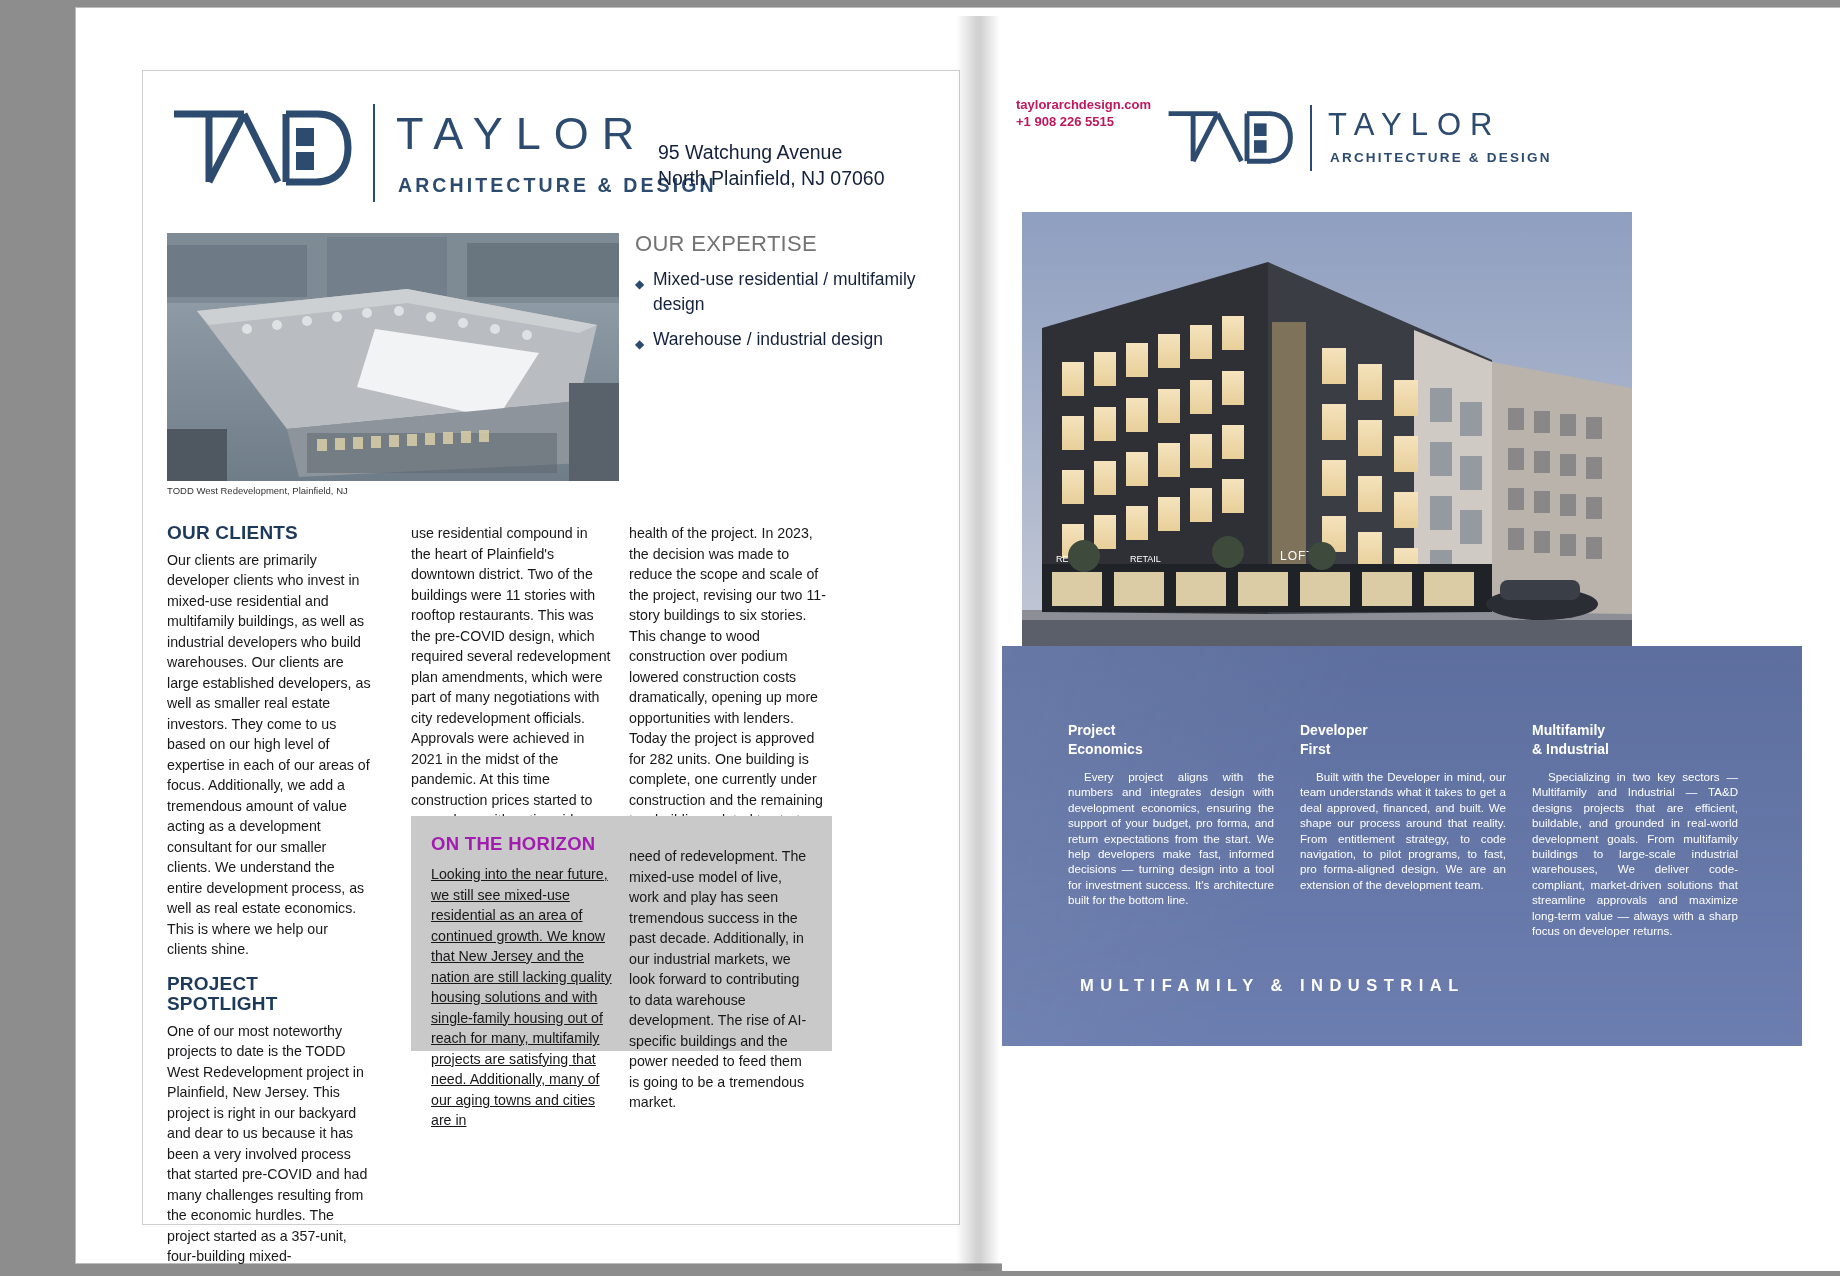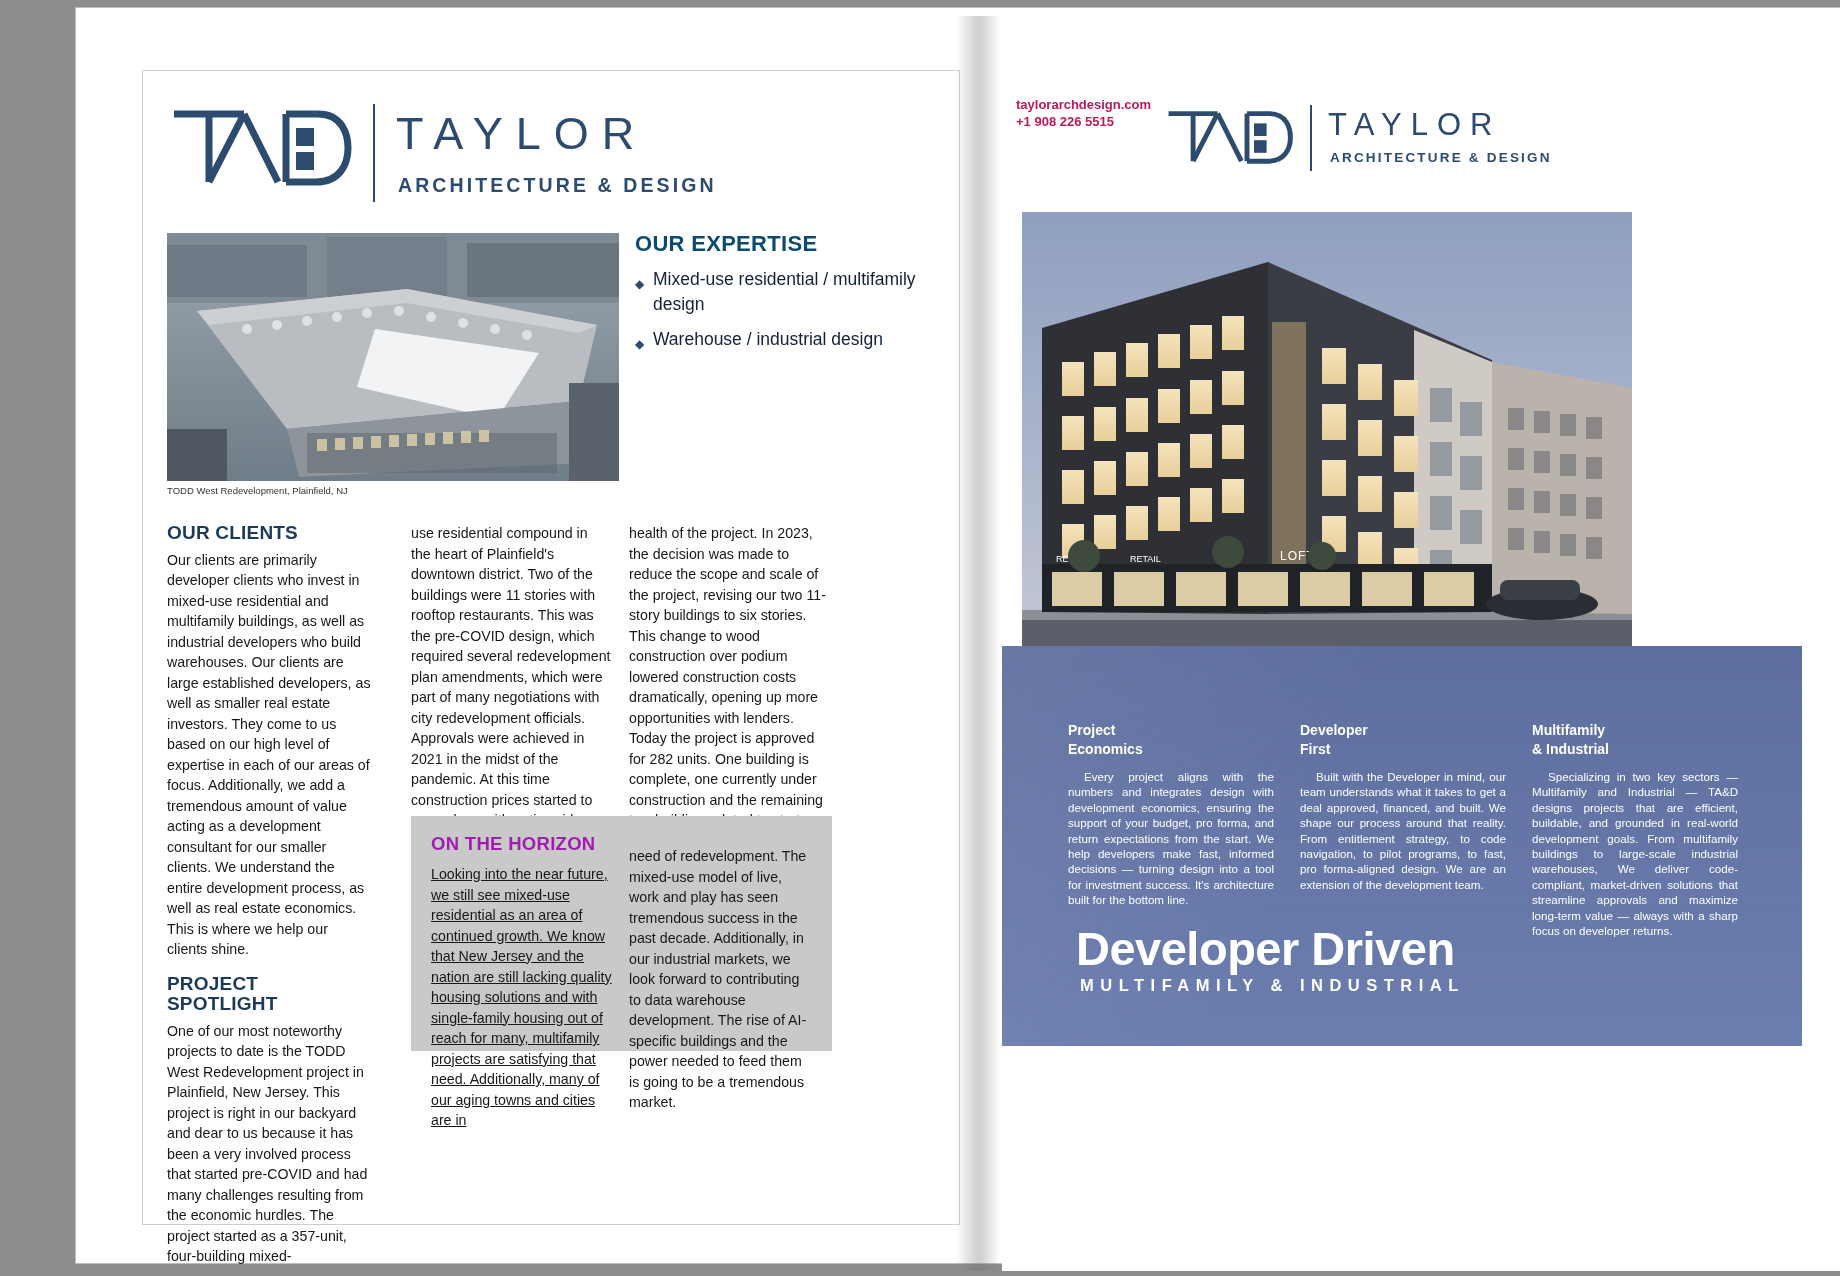--- a/index.html
+++ b/index.html
@@ -115,22 +115,22 @@
     font-size: 9.5px;
     color: #333;
     text-align: center;
   }
 
   .expertise-title {
     position: absolute;
     left: 492px;
     top: 160px;
     font-size: 22px;
-    font-weight: 700;
-    color: #0c4a6e;
+    font-weight: 400;
+    color: #737373;
     letter-spacing: 0.3px;
   }
   .expertise-list {
     position: absolute;
     left: 492px;
     top: 196px;
     width: 290px;
   }
   .exp-item {
     position: relative;
@@ -376,20 +376,24 @@
               <path d="M120 18 L120 86"></path>
               <path d="M120 18 L152 18 C176 18 182 38 182 52 C182 68 174 86 150 86 L120 86"></path>
             </g>
             <rect x="130" y="32" width="18" height="18" fill="#2c4b6e"></rect>
             <rect x="130" y="56" width="18" height="18" fill="#2c4b6e"></rect>
           </svg>
         </div>
         <div class="tad-rule"></div>
         <div class="tad-word">TAYLOR</div>
         <div class="tad-sub">ARCHITECTURE &amp; DESIGN</div>
+        <div class="tad-address">
+          <div>95 Watchung Avenue</div>
+          <div>North Plainfield, NJ 07060</div>
+        </div>
       </div>
 
       <div class="hero-img">
         <svg width="452" height="248" viewBox="0 0 452 248" preserveAspectRatio="none">
           <defs>
             <linearGradient id="skyg" x1="0" y1="0" x2="0" y2="1">
               <stop offset="0" stop-color="#9aa6b0"></stop>
               <stop offset="1" stop-color="#6f7d88"></stop>
             </linearGradient>
           </defs>
@@ -641,19 +645,18 @@
         </div>
         <div class="tri-col">
           <div class="tri-head">
             <div>Multifamily</div>
             <div>&amp; Industrial</div>
           </div>
           <div class="tri-body">Specializing in two key sectors — Multifamily and Industrial — TA&amp;D designs projects that are efficient, buildable, and grounded in real-world development goals. From multifamily buildings to large-scale industrial warehouses, We deliver code-compliant, market-driven solutions that streamline approvals and maximize long-term value — always with a sharp focus on developer returns.</div>
         </div>
       </div>
 
-      <div class="dd-title">Developer Driven</div>
       <div class="dd-sub">MULTIFAMILY &amp; INDUSTRIAL</div>
     </div>
 
     <div class="gutter-shadow"></div>
   </div>
 </div>
 
 </body></html>

